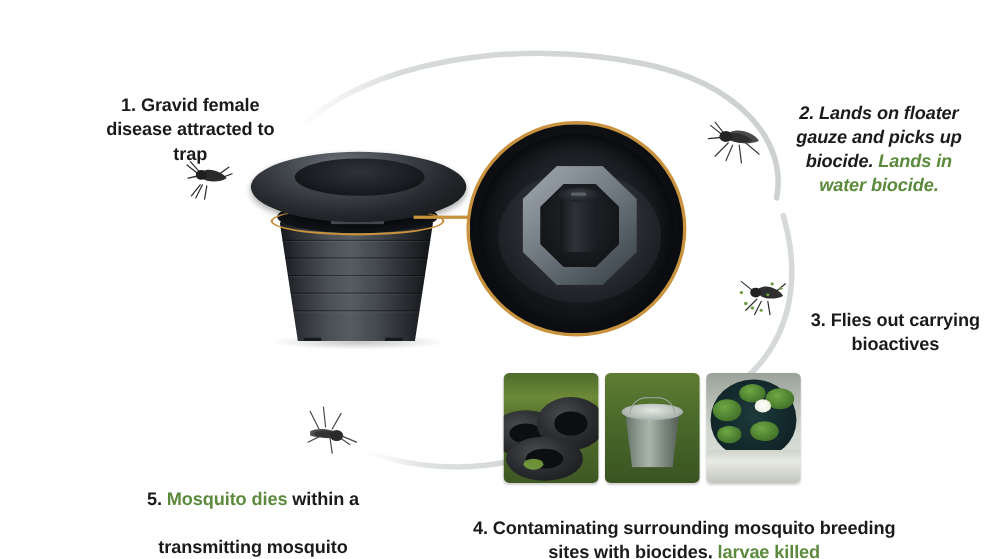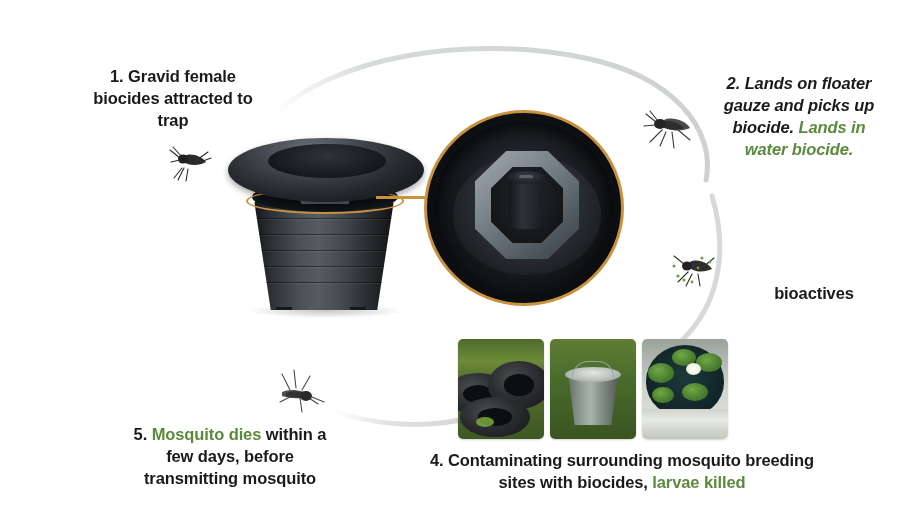--- a/index.html
+++ b/index.html
@@ -19,20 +19,21 @@
   
   .callout {
     position: absolute;
     font-family: "Liberation Sans", sans-serif;
     font-weight: bold;
     font-size: 16.5px;
     line-height: 1.33;
     color: #1a1a1a;
     text-align: center;
     letter-spacing: -0.1px;
+    margin-top: 20px;
   }
   .callout .hl { color: #5b8a3c; }
 
   #callout-1 { left: 78px;  top: 66px;  width: 190px; }
   #callout-2 { left: 706px; top: 73px;  width: 186px; font-style: italic; }
   #callout-3 { left: 728px; top: 261px; width: 172px; }
   #callout-4 { left: 412px; top: 450px; width: 420px; }
   #callout-5 { left: 104px; top: 424px; width: 252px; text-align: center; }
 
   
@@ -461,42 +462,42 @@
         <path d="M38 30 L50 38"></path>
     </g>
     <path d="M14 26 C22 22, 36 24, 44 30 C34 34, 20 32, 14 30 Z" fill="#4f4f4f"></path>
     <path d="M18 27 C26 24, 38 26, 44 30 C36 33, 24 32, 18 30 Z" fill="#333"></path>
     <ellipse cx="38" cy="30" rx="6" ry="5" fill="#2b2b2b"></ellipse>
     <path d="M44 31 L56 36" stroke="#4a4a4a" stroke-width="1.2" stroke-linecap="round"></path>
   </svg>
 
   <div class="callout" id="callout-1">
     <span>1. Gravid female</span><br>
-    <span>biocides attracted to</span><br>
+    <span>disease attracted to</span><br>
     <span>trap</span>
   </div>
 
   <div class="callout" id="callout-2">
     <span>2. Lands on floater</span><br>
     <span>gauze and picks up</span><br>
     <span>biocide.</span>
     <span class="hl">Lands in</span><br>
     <span class="hl">water biocide.</span>
   </div>
 
   <div class="callout" id="callout-3">
-    <br>
+    <span>3. Flies out carrying</span><br>
     <span>bioactives</span>
   </div>
 
   <div class="callout" id="callout-4">
     <span>4. Contaminating surrounding mosquito breeding</span><br>
     <span>sites with biocides,</span>
     <span class="hl">larvae killed</span>
   </div>
 
   <div class="callout" id="callout-5">
     <span>5. </span><span class="hl">Mosquito dies</span><span> within a</span><br>
-    <span>few days, before</span><br>
+    <br>
     <span>transmitting mosquito</span>
   </div>
 
 </div>
 
 </body></html>

